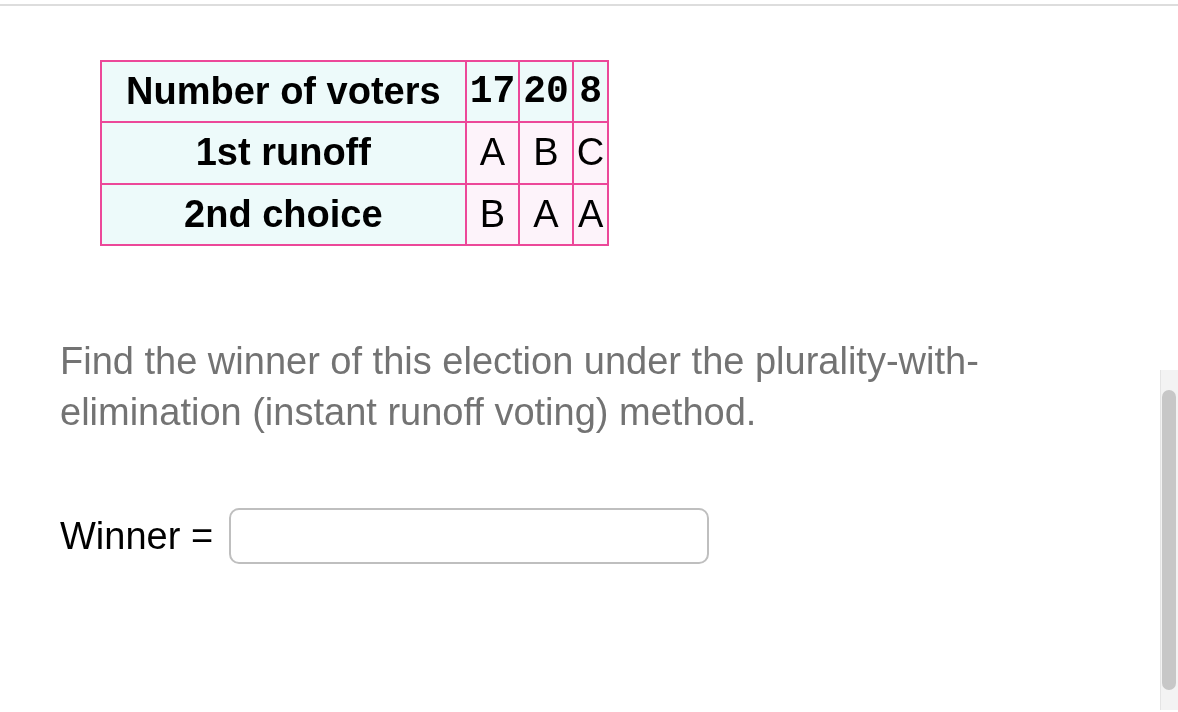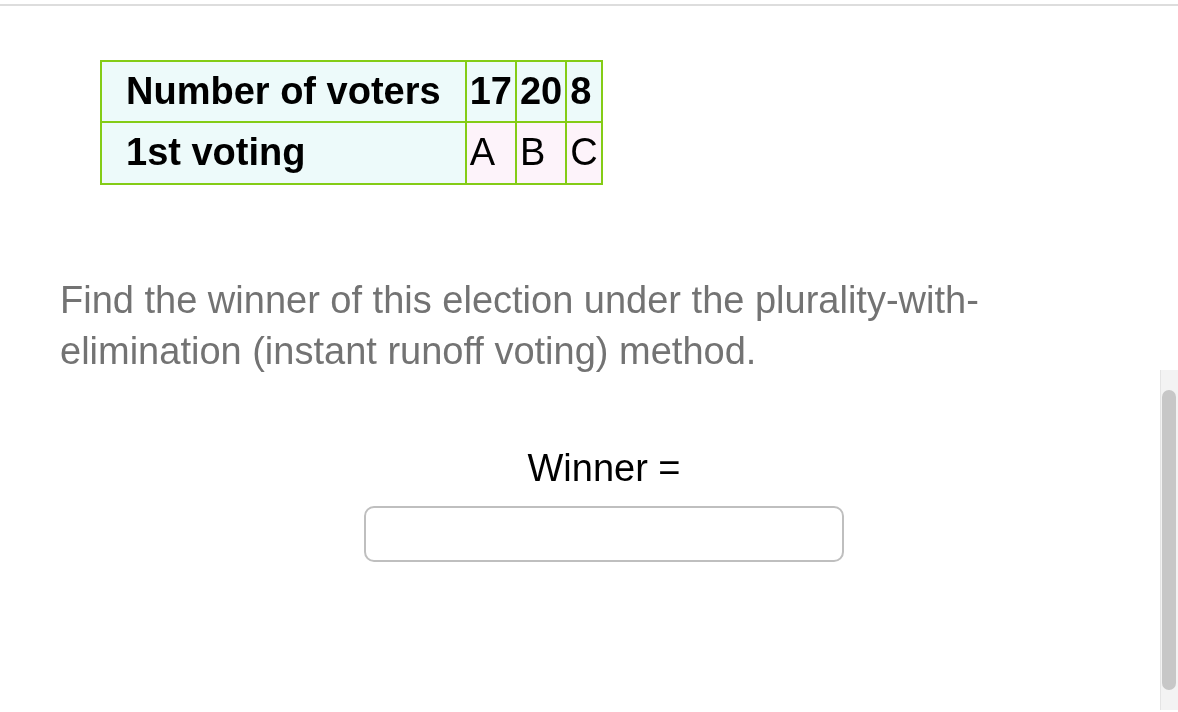--- a/index.html
+++ b/index.html
@@ -20,55 +20,55 @@
       position: relative;
     }
     .table-wrap {
       margin-left: 70px;
       margin-top: 30px;
     }
     table {
       border-collapse: collapse;
     }
     td, th {
-      border: 2px solid #84cc16;
+      border: 2px solid #ec4899;
       padding: 4px 3px;
-      text-align: left;
+      text-align: center;
       font-size: 38px;
       line-height: 1.35;
       font-weight: normal;
     }
     td.rowlabel {
       font-weight: bold;
       background: #edfafa;
       padding-left: 24px;
       padding-right: 24px;
     }
     td.head {
       font-weight: bold;
       background: #edfafa;
+      font-family: Liberation Mono, monospace;
     }
     td.cell {
       background: #fdf3fa;
     }
     .question {
       margin-top: 90px;
       margin-left: 30px;
       margin-right: 40px;
       font-size: 38px;
       line-height: 1.35;
       color: #737373;
     }
     .answer-row {
       margin-top: 70px;
       margin-left: 30px;
       display: flex;
       align-items: center;
       gap: 16px;
-      flex-direction: column;
     }
     .answer-label {
       font-size: 38px;
     }
     .answer-input {
       width: 480px;
       height: 56px;
       border: 2px solid #bfbfbf;
       border-radius: 10px;
       font-size: 32px;
@@ -112,24 +112,30 @@
   <div class="table-wrap">
     <table>
       <tbody>
           <tr>
         <td class="rowlabel">Number of voters</td>
         <td class="head">17</td>
         <td class="head">20</td>
         <td class="head">8</td>
       </tr>
       <tr>
-        <td class="rowlabel">1st voting</td>
+        <td class="rowlabel">1st runoff</td>
         <td class="cell">A</td>
         <td class="cell">B</td>
         <td class="cell">C</td>
+      </tr>
+      <tr>
+        <td class="rowlabel">2nd choice</td>
+        <td class="cell">B</td>
+        <td class="cell">A</td>
+        <td class="cell">A</td>
       </tr>
     </tbody>
       </table>
   </div>
 
   <div class="question">Find the winner of this election under the plurality-with-elimination (instant runoff voting) method.</div>
 
   <div class="answer-row">
     <span class="answer-label">Winner =</span>
     <input class="answer-input" type="text" value="" style="">

